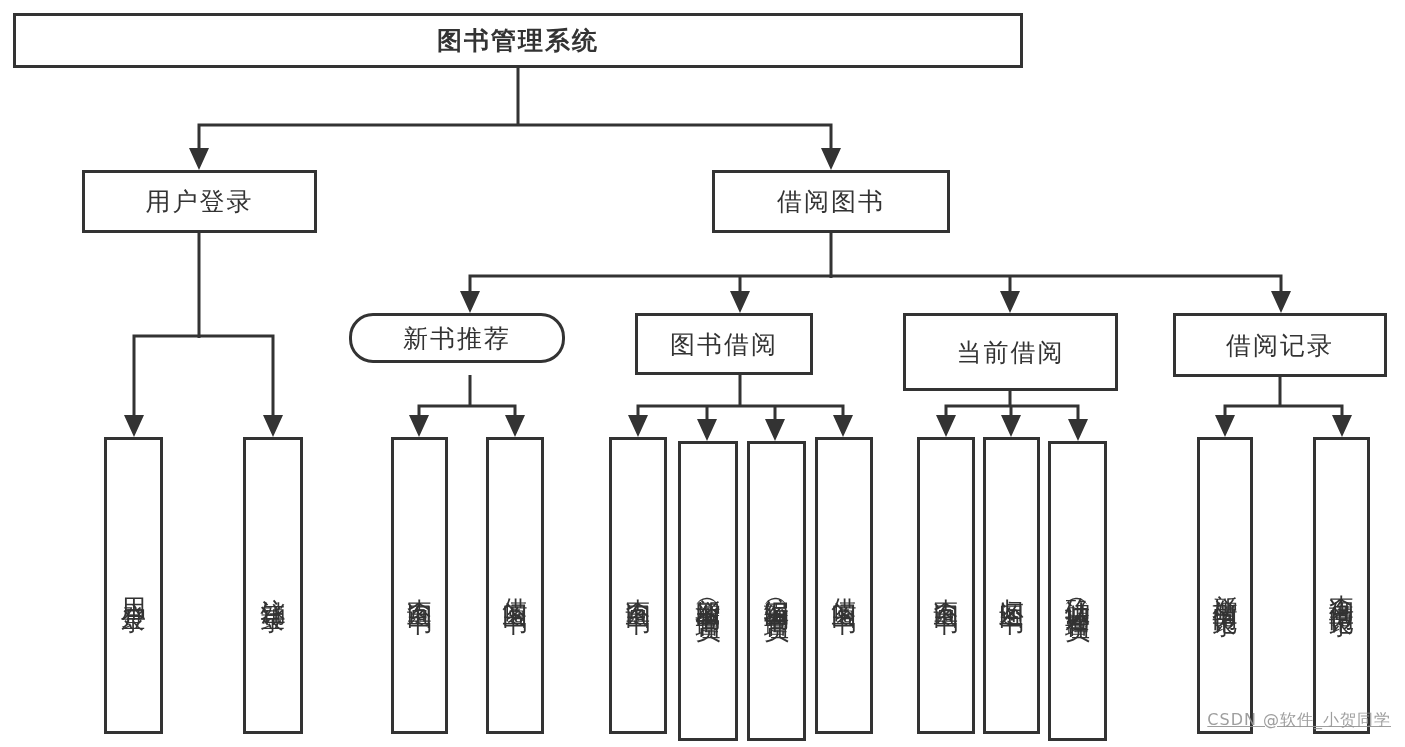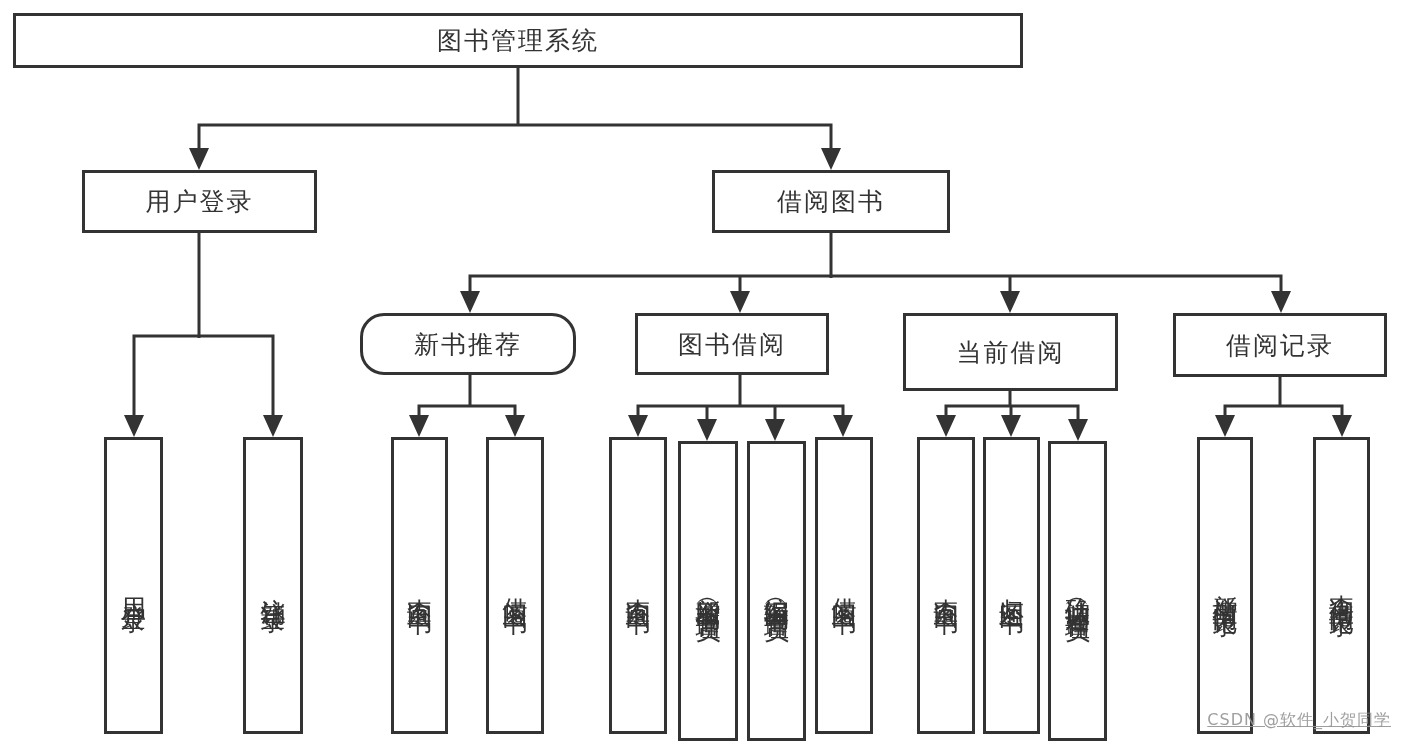--- a/index.html
+++ b/index.html
@@ -9,27 +9,27 @@
   }
   .connectors{position:absolute;left:0;top:0;}
   .node{
     position:absolute;box-sizing:border-box;background:#ffffff;border:3px solid #333333;
     display:flex;align-items:center;justify-content:center;
     font-size:25px;color:#333333;z-index:2;
   }
   .h{letter-spacing:2px;white-space:nowrap;}
   .v{writing-mode:vertical-rl;letter-spacing:4px;line-height:1;}
   
-  #n-root{left:13px;top:13px;width:1010px;height:55px;}
+  #n-root{left:13px;top:13px;width:1010px;height:55px;font-weight:bold;}
   
   #n-ulogin{left:82px;top:170px;width:235px;height:63px;}
   #n-mgmt{left:712px;top:170px;width:238px;height:63px;}
   
-  #n-newrec{left:360px;top:313px;width:216px;height:62px;border-radius:24px;}
-  #n-bw{left:635px;top:313px;width:194px;height:62px;text-align:center;}
+  #n-newrec{left:349px;top:313px;width:216px;height:50px;border-radius:24px;}
+  #n-bw{left:635px;top:313px;width:178px;height:62px;text-align:center;}
   #n-cur{left:903px;top:313px;width:215px;height:78px;}
   #n-rec{left:1173px;top:313px;width:214px;height:64px;}
   
   #l-login{left:104px;top:437px;width:59px;height:297px;}
   #l-logout{left:243px;top:437px;width:60px;height:297px;}
   #l-nrq{left:391px;top:437px;width:57px;height:297px;}
   #l-nrb{left:486px;top:437px;width:58px;height:297px;}
   #l-bwq{left:609px;top:437px;width:58px;height:297px;}
   #l-bwa{left:678px;top:441px;width:60px;height:300px;letter-spacing:3px;}
   #l-bwe{left:747px;top:441px;width:59px;height:300px;letter-spacing:3px;}

